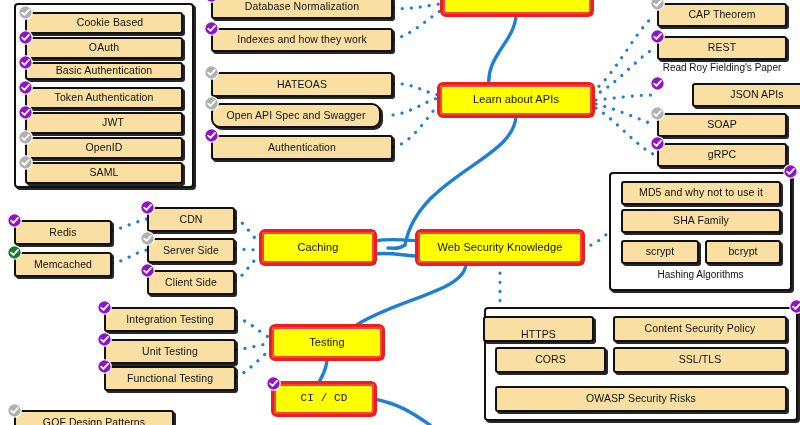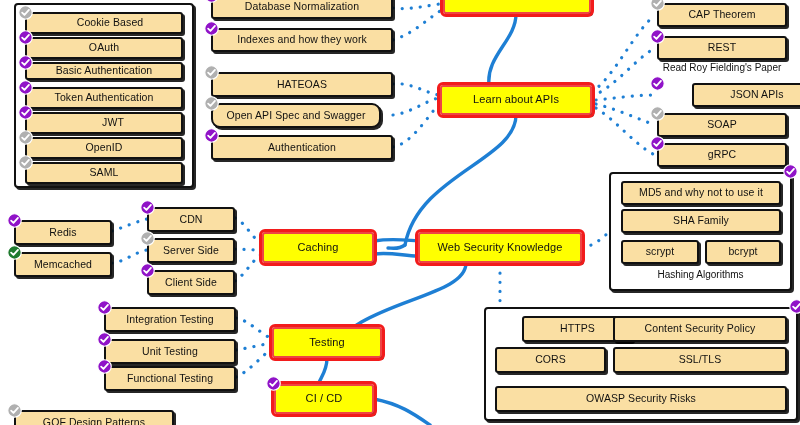--- a/index.html
+++ b/index.html
@@ -364,21 +364,21 @@
         <span>bcrypt</span>
       </div>
       <div class="caption" style="left: 609px; top: 269px; width: 183px;">Hashing Algorithms</div>
       <span class="badge" style="left: 783px; top: 164px;">
         <svg viewBox="0 0 20 20">
           <circle cx="10" cy="10" r="9" fill="#9013c8" stroke="#ffffff" stroke-width="1.6"></circle>
           <path d="M5.5 10.3 L8.6 13.3 L14.6 6.6" fill="none" stroke="#ffffff" stroke-width="2.4" stroke-linecap="round" stroke-linejoin="round"></path>
         </svg>
       </span>
       <div class="panel" style="left: 484px; top: 307px; width: 314px; height: 114px;"></div>
-      <div class="node small" style="left: 522px; top: 316px; width: 111px; height: 26px;">
+      <div class="node small" style="left: 483px; top: 316px; width: 111px; height: 26px; align-items: flex-end;">
         <span>HTTPS</span>
       </div>
       <div class="node small" style="left: 613px; top: 316px; width: 174px; height: 26px;">
         <span>Content Security Policy</span>
       </div>
       <div class="node small" style="left: 495px; top: 347px; width: 111px; height: 26px;">
         <span>CORS</span>
       </div>
       <div class="node small" style="left: 613px; top: 347px; width: 174px; height: 26px;">
         <span>SSL/TLS</span>
@@ -400,21 +400,21 @@
       </div>
       <div class="node topic" style="left: 262px; top: 232px; width: 112px; height: 31px;">
         <span>Caching</span>
       </div>
       <div class="node topic" style="left: 418px; top: 232px; width: 164px; height: 31px;">
         <span>Web Security Knowledge</span>
       </div>
       <div class="node topic" style="left: 272px; top: 327px; width: 110px; height: 31px;">
         <span>Testing</span>
       </div>
-      <div class="node topic" style="left: 274px; top: 384px; width: 100px; height: 30px;">
+      <div class="node topic" style="left: 274px; top: 384px; width: 100px; height: 30px; font-family: Liberation Mono, monospace;">
         <span>CI / CD</span>
       </div>
       <span class="badge" style="left: 266px; top: 376px;">
         <svg viewBox="0 0 20 20">
           <circle cx="10" cy="10" r="9" fill="#9013c8" stroke="#ffffff" stroke-width="1.6"></circle>
           <path d="M5.5 10.3 L8.6 13.3 L14.6 6.6" fill="none" stroke="#ffffff" stroke-width="2.4" stroke-linecap="round" stroke-linejoin="round"></path>
         </svg>
       </span>
     </div>
 

